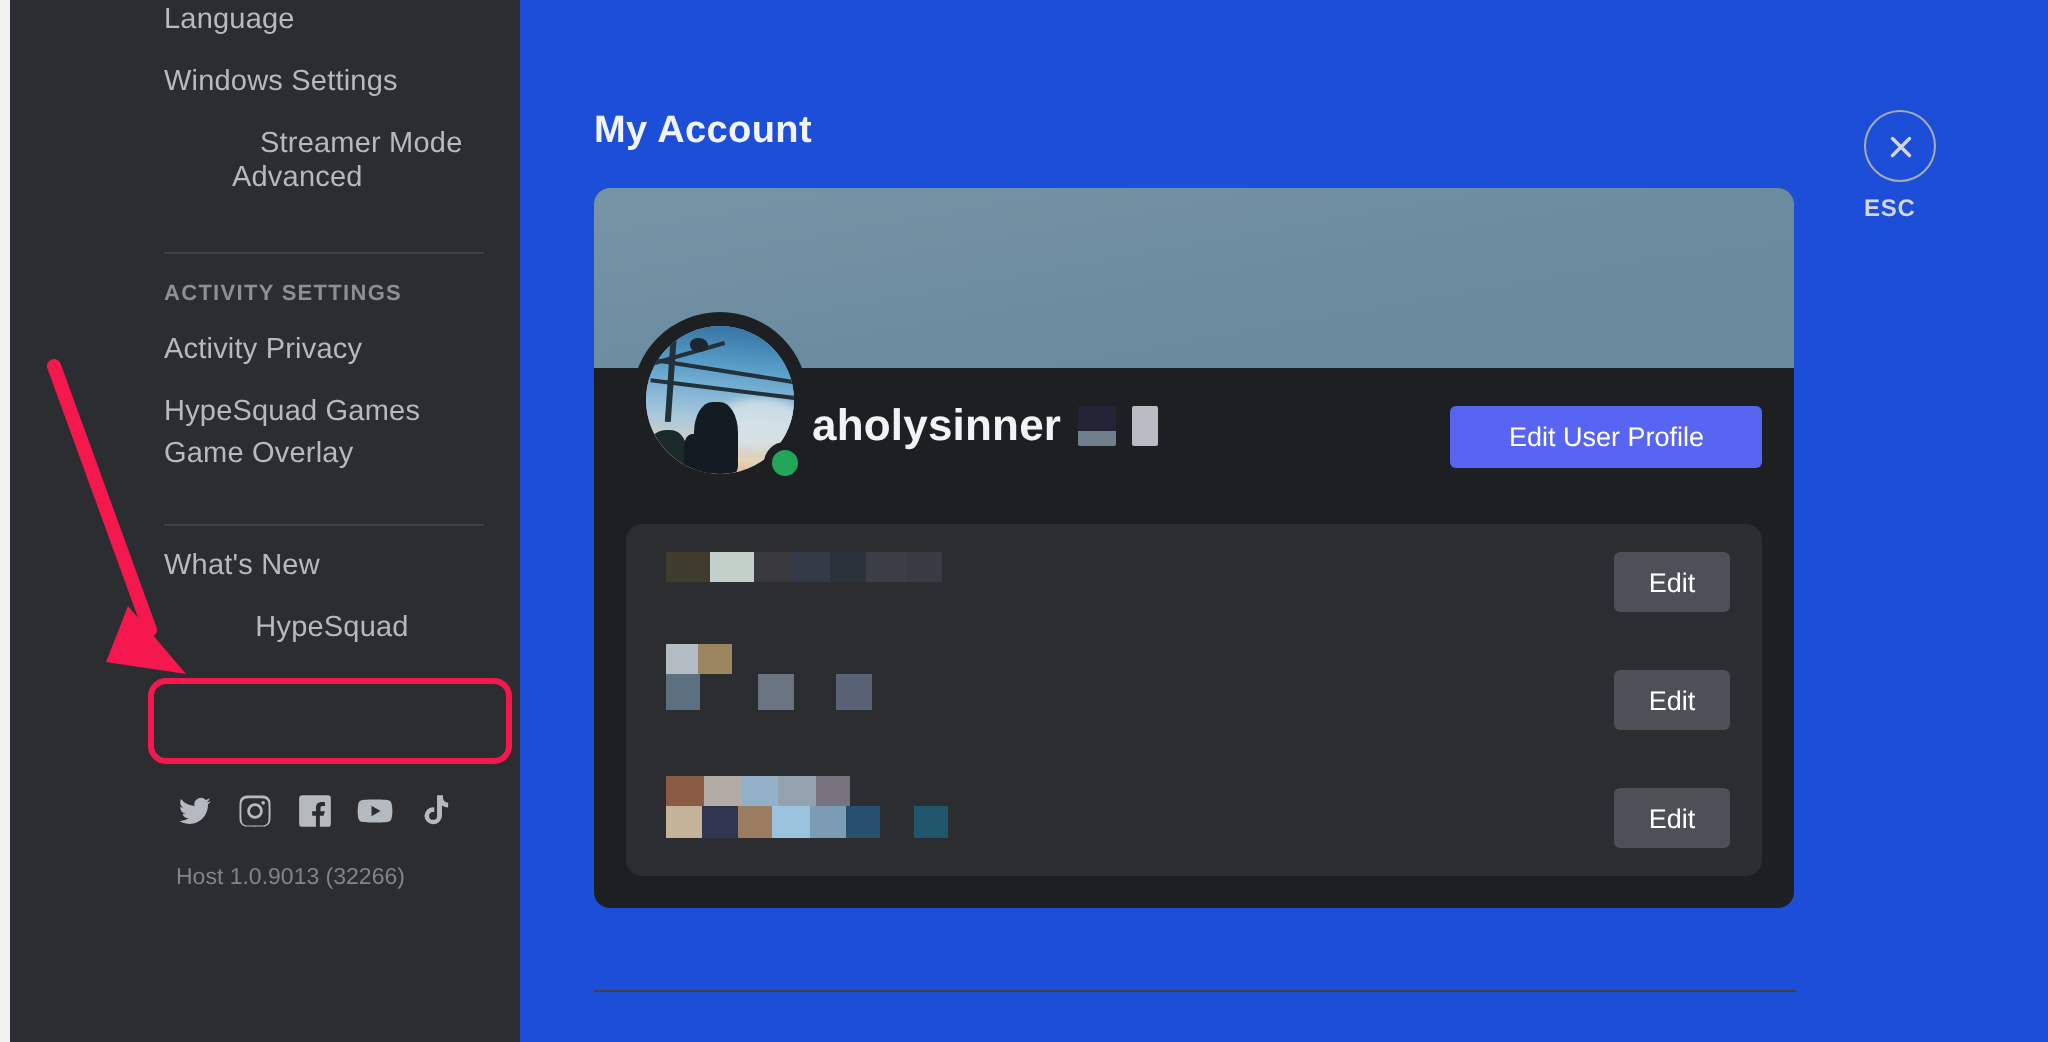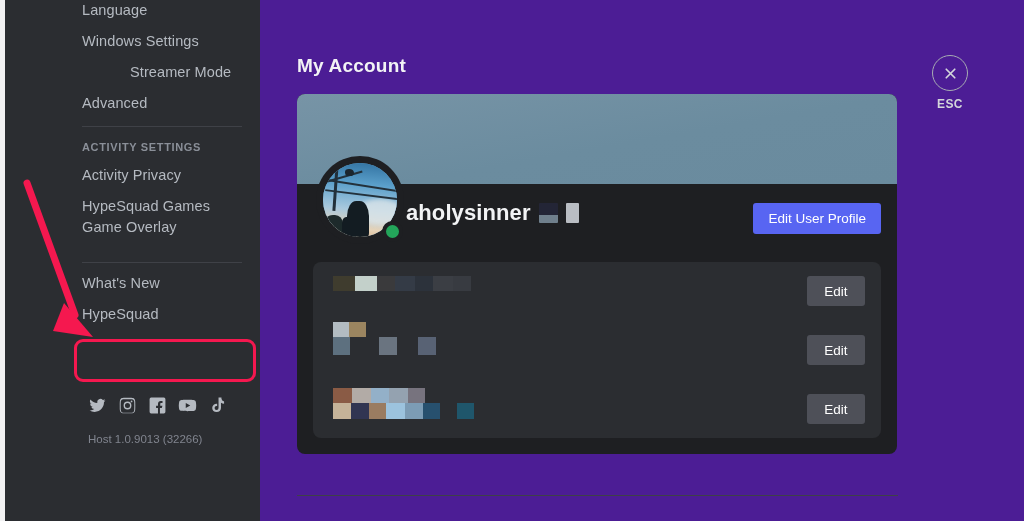--- a/index.html
+++ b/index.html
@@ -65,21 +65,21 @@
   .social-row .si { width: 19px; height: 19px; color: #b5bac1; display: block; }
   .social-row .si svg { display: block; width: 19px; height: 19px; fill: currentColor; }
 
   
   .version { position: absolute; left: 83px; top: 432px; }
   .version div {
     color: #80848e; font-size: 11.5px; line-height: 15px; white-space: nowrap;
   }
 
   
-  .main { position: absolute; left: 260px; top: 0; width: 764px; height: 521px; background: #4c1d95; }
+  .main { position: absolute; left: 260px; top: 0; width: 764px; height: 521px; background: #1d4ed8; }
   .page-title {
     position: absolute; left: 37px; top: 55px;
     color: #f2f3f5; font-size: 19px; font-weight: bold; letter-spacing: .2px;
   }
 
   .account-card {
     position: absolute; left: 37px; top: 94px; width: 600px; height: 360px;
     background: #1e1f22; border-radius: 8px; overflow: hidden;
   }
   .banner {
@@ -146,21 +146,21 @@
   .redact-tag {
     width: 19px; height: 20px;
     background: linear-gradient(#232536 0 62%, #6f7f8c 62% 100%);
     border-radius: 1px;
   }
   .badge-block { width: 13px; height: 20px; background: #b9bdc3; border-radius: 1px; }
 
   .edit-profile-btn {
     position: absolute; right: 16px; top: 109px;
     background: #5865f2; color: #fff; font-size: 13.5px;
-    padding: 8px 15px; border: none; border-radius: 3px; cursor: pointer;
+    padding: 8px 29px; border: none; border-radius: 3px; cursor: pointer;
     font-family: inherit; white-space: nowrap;
   }
 
   .fields-card {
     position: absolute; left: 16px; top: 168px; width: 568px; height: 176px;
     background: #2b2d31; border-radius: 8px;
   }
   .field-row { position: absolute; left: 20px; width: 530px; }
   .field-row .blurline { display: flex; gap: 0; }
   .blk { display: block; }
@@ -169,21 +169,21 @@
     background: #4e5058; color: #fff; font-size: 13.5px; border: none;
     border-radius: 3px; cursor: pointer; font-family: inherit;
   }
 
   .bottom-divider {
     position: absolute; left: 37px; top: 495px; width: 601px; height: 1px;
     background: #3f4147;
   }
 
   
-  .esc-close { position: absolute; left: 932px; top: 55px; width: 36px; text-align: center; cursor: pointer; }
+  .esc-close { position: absolute; left: 932px; top: 55px; width: 36px; cursor: pointer; }
   .esc-circle {
     width: 36px; height: 36px; border-radius: 50%;
     border: 1.6px solid #a7acb3; display: flex; align-items: center; justify-content: center;
   }
   .esc-circle svg { width: 17px; height: 17px; stroke: #d3d6da; }
   .esc-label {
     margin-top: 6px; color: #d3d6da; font-size: 12px; font-weight: bold; letter-spacing: .4px;
   }
 </style>
 </head>
@@ -191,27 +191,27 @@
 
 <div id="root">
 
   <div class="page-edge"></div>
 
   <div class="sidebar">
     <div id="sidebar-items">
         <div class="nav-item" style="top: 0px;">Language</div>
         <div class="nav-item" style="top: 31px;">Windows Settings</div>
         <div class="nav-item" style="top: 62px; margin-left: 48px;">Streamer Mode</div>
-        <div class="nav-item" style="top: 93px;">Advanced</div>
+        <div class="nav-item" style="top: 79px; margin-left: 34px;">Advanced</div>
         <div class="nav-header" style="top: 140px;">ACTIVITY SETTINGS</div>
         <div class="nav-item" style="top: 165px;">Activity Privacy</div>
         <div class="nav-item" style="top: 196px;">HypeSquad Games</div>
         <div class="nav-item" style="top: 217px;">Game Overlay</div>
         <div class="nav-item" style="top: 273px;">What's New</div>
-        <div class="nav-item" style="top: 304px;">HypeSquad</div>
+        <div class="nav-item" style="top: 304px; text-align: center;">HypeSquad</div>
       </div>
     <div id="sidebar-seps">
         <div class="nav-sep" style="top: 126px;"></div>
         <div class="nav-sep" style="top: 262px;"></div>
       </div>
 
 
     <div class="highlight-box"></div>
 
     <svg class="anno-arrow" viewBox="0 0 110 175">

